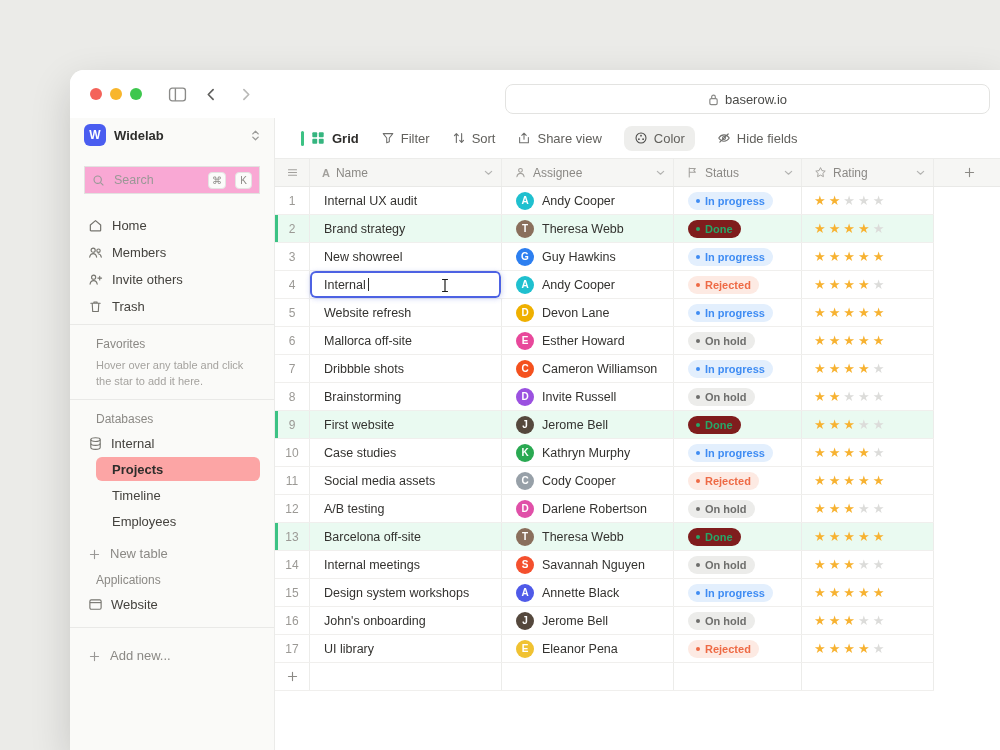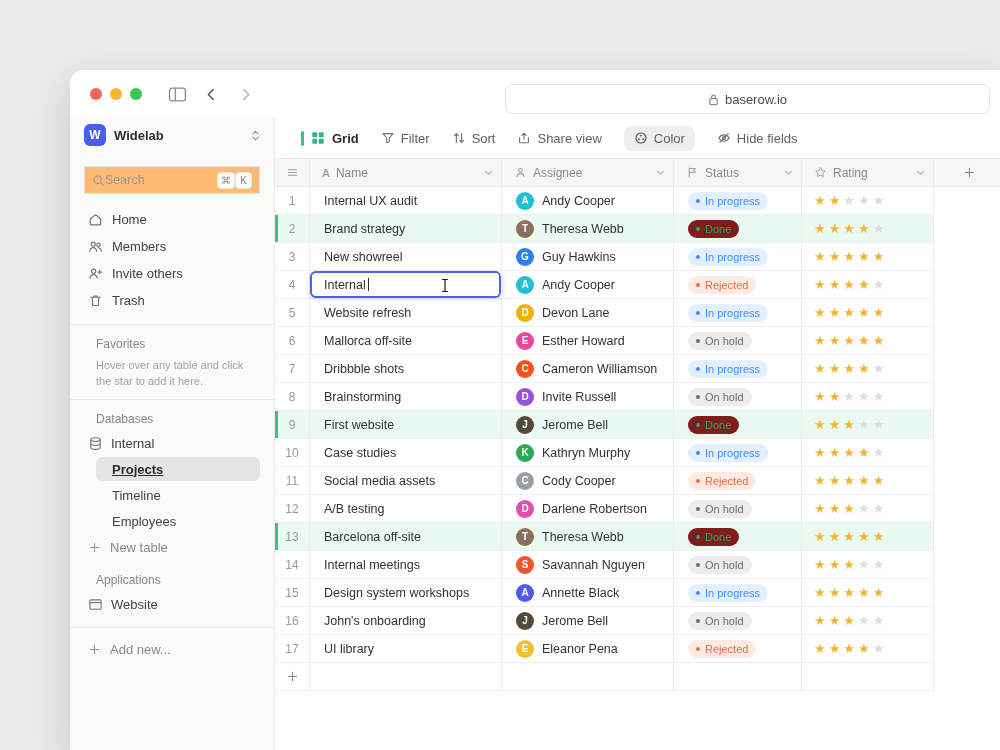--- a/index.html
+++ b/index.html
@@ -21,37 +21,37 @@
   .appbody { flex:1; display:flex; min-height:0; }
   .sidebar { flex:0 0 205px; width:205px; background:#fafaf8; border-right:1px solid #ebebe9;
              display:flex; flex-direction:column; overflow:hidden; font-size:13px; }
   .main { flex:1; min-width:0; display:flex; flex-direction:column; background:#fff; }
   
   .ws-row { height:34px; display:flex; align-items:center; gap:8px; padding:0 14px; }
   .ws-badge { width:22px; height:22px; border-radius:6px; background:#4a5df0; color:#fff; font-size:12px;
               font-weight:bold; display:flex; align-items:center; justify-content:center; }
   .ws-name { font-weight:bold; color:#2e2e2c; }
   .ws-chevron { margin-left:auto; display:flex; }
-  .searchbox { margin:14px 14px 4px 14px; height:28px; border:1px solid #e2e2e0; border-radius:0; background:#fdba74;
-               display:flex; align-items:center; gap:0; padding:0 7px; }
+  .searchbox { margin:14px 14px 4px 14px; height:28px; border:1px solid #e2e2e0; border-radius:0; background:#f9a8d4;
+               display:flex; align-items:center; gap:9px; padding:0 7px; }
   .searchbox input { border:none; outline:none; flex:1; min-width:0; font-size:12.5px; color:#55534f;
                      font-family:"Liberation Sans", sans-serif; background:transparent; }
   .searchbox input::placeholder { color:#9a9896; }
   .key { min-width:17px; height:17px; border:1px solid #e4e4e2; border-radius:4px; background:#fbfbfa;
          font-size:10px; color:#8c8a86; display:flex; align-items:center; justify-content:center; padding:0 3px; }
   .menu { margin-top:8px; }
-  .s-item { height:27px; display:flex; align-items:center; gap:9px; padding:0 14px 0 18px; color:#44423e; cursor:default; }
+  .s-item { height:27px; display:flex; align-items:flex-end; gap:9px; padding:0 14px 0 18px; color:#44423e; cursor:default; }
   .s-item .lbl { font-size:13px; }
   .divider { border-top:1px solid #e9e9e7; margin:10px 0 0 0; }
   .sec-label { padding:12px 14px 2px 26px; font-size:12px; color:#8b8985; }
   .hint { padding:4px 20px 0 26px; font-size:11px; line-height:16px; color:#a5a39f; }
   .db-item { height:26px; display:flex; align-items:center; gap:8px; padding:0 14px 0 18px; color:#44423e; margin-top:2px; }
   .tbl-item { height:24px; display:flex; align-items:center; margin:1px 14px 1px 26px; padding:0 16px;
               border-radius:6px; color:#44423e; font-size:13px; }
-  .tbl-item.selected { background:#e5e5e5; font-weight:bold; color:#2e2d2b;text-decoration:underline; }
+  .tbl-item.selected { background:#fca5a5; font-weight:bold; color:#2e2d2b; }
   .muted-item { color:#8b8985; }
   .sb-bottom { margin-top:8px; }
   
   .toolbar { flex:0 0 40px; display:flex; align-items:center; gap:22px; padding:0 16px 0 26px; background:#fff; }
   .t-item { display:flex; align-items:center; gap:6px; font-size:13px; color:#62615d; cursor:default;justify-content:flex-end; }
   .t-item.view { gap:7px; color:#2e2d2b; font-weight:bold; }
   .viewbar { width:3px; height:15px; border-radius:2px; background:#3cc284; }
   .t-item.pill { background:#eeeeec; border-radius:8px; padding:5px 10px; }
   
   .grid-wrap { flex:1; overflow:hidden; border-top:1px solid #ececea; }
@@ -75,21 +75,21 @@
   .cell.name-cell.editing { box-shadow: inset 0 0 0 2px #4d62e3, 0 1px 5px rgba(77,98,227,.25);
                             border-radius:6px; background:#fff; z-index:2; }
   .caret { display:none; width:1px; height:13px; background:#2c2c2a; margin-left:2px; }
   .editing .caret { display:inline-block; }
   .ibeam { display:none; position:absolute; left:130px; top:7px; }
   .editing .ibeam { display:block; }
   .avatar { width:18px; height:18px; border-radius:50%; color:#fff; font-size:10px; font-weight:bold;
             display:flex; align-items:center; justify-content:center; margin-right:8px; flex:0 0 18px; }
   .assignee-name { font-size:12.5px; color:#33322f; white-space:nowrap; }
   .badge { height:18px; border-radius:9px; padding:0 8px; display:inline-flex; align-items:center; gap:5px;
-           font-size:11px; font-weight:normal; white-space:nowrap; }
+           font-size:11px; font-weight:bold; white-space:nowrap; }
   .badge .dot { width:4px; height:4px; border-radius:50%; background:currentColor; }
   .badge-progress { background:#e3effd; color:#3f8cf3; }
   .badge-done { background:#7f1d1d; color:#27a768; }
   .badge-rejected { background:#fdeae3; color:#ee6a45; }
   .badge-onhold { background:#ececea; color:#6e6e6c; }
   .cell.c-rating { gap:3px; padding-left:12px; }
   .star { font-size:13px; line-height:1; color:#dcdcda; }
   .star.filled { color:#f7b231; }
   .addrow { display:flex; height:28px; border-bottom:1px solid #f0efed; width:659px; }
   .addrow .cell { color:#8b8985; }

